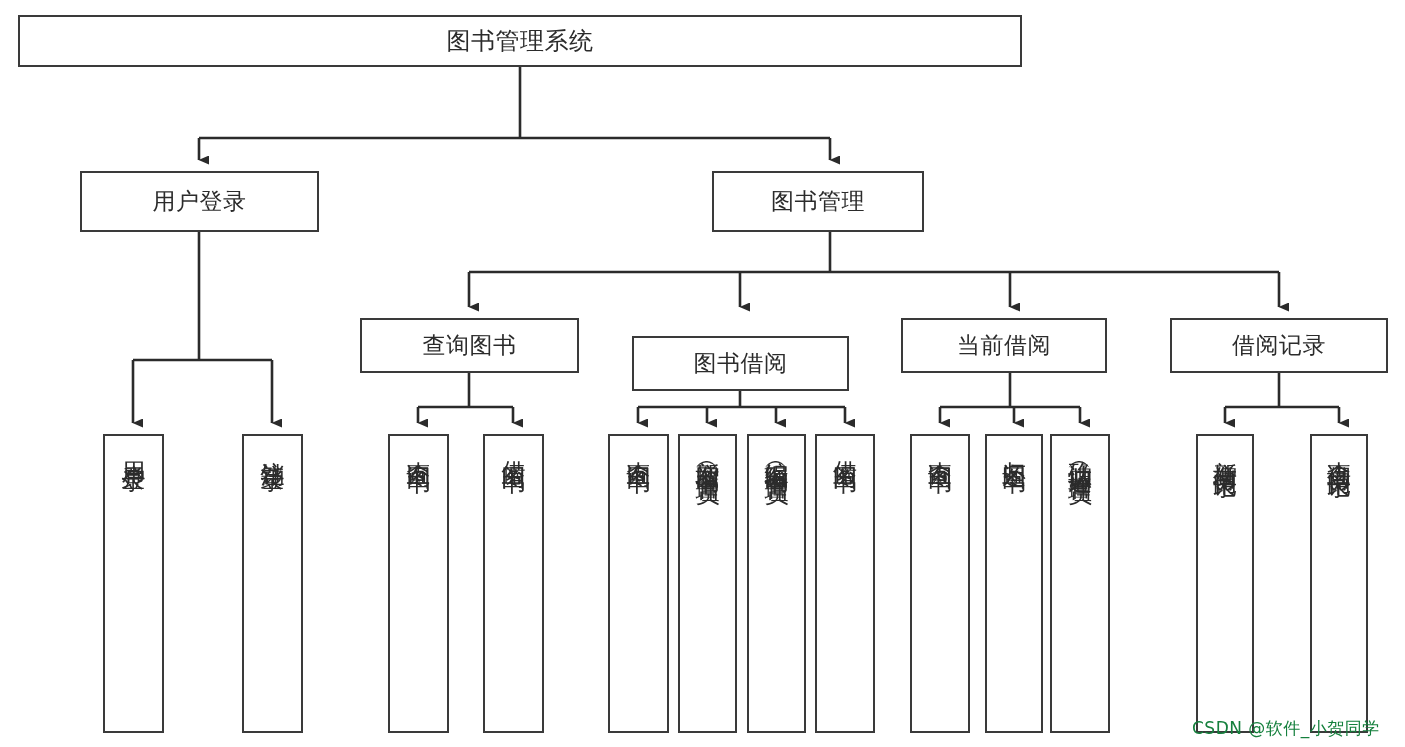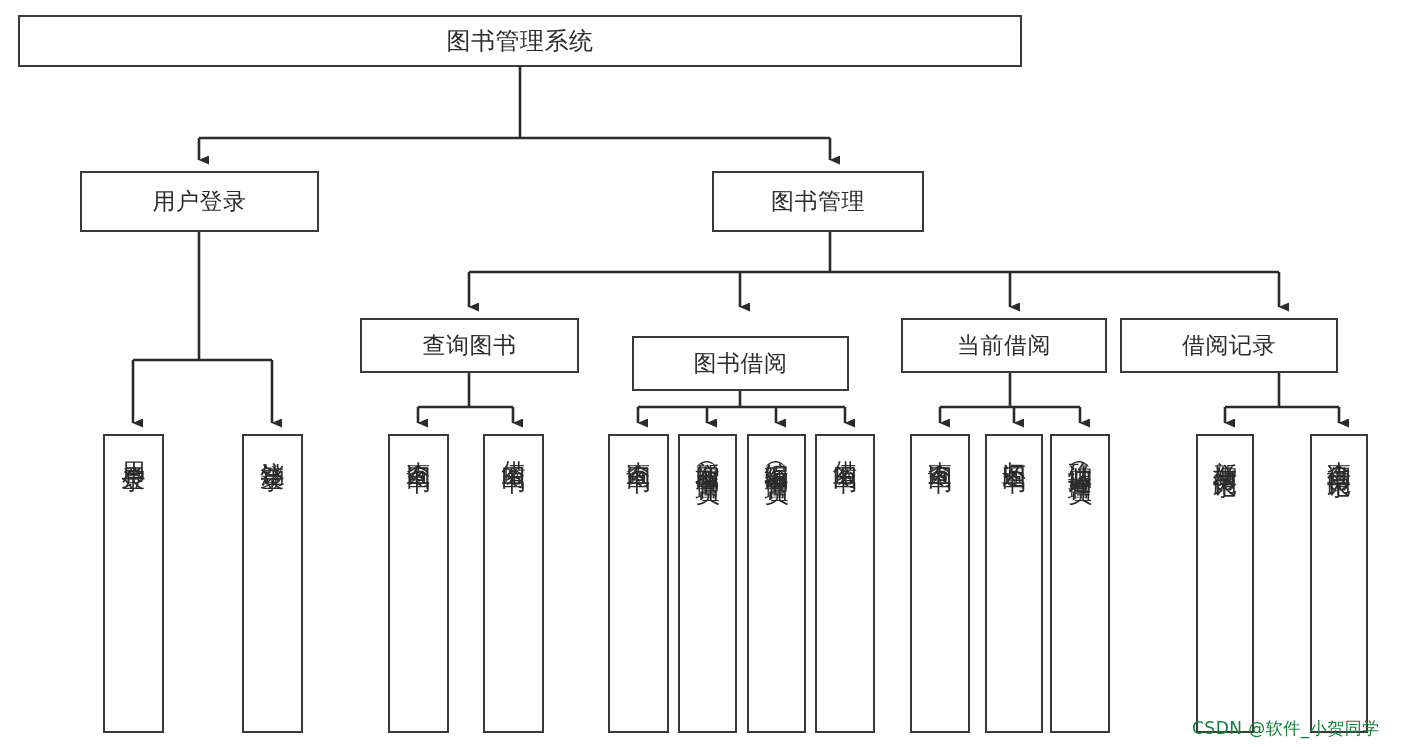--- a/index.html
+++ b/index.html
@@ -133,21 +133,21 @@
 
   <div class="node-box node-h" style="left: 360px; top: 318px; width: 219px; height: 55px;">
     <span class="node-label">查询图书</span>
   </div>
   <div class="node-box node-h" style="left: 632px; top: 336px; width: 217px; height: 55px;">
     <span class="node-label">图书借阅</span>
   </div>
   <div class="node-box node-h" style="left: 901px; top: 318px; width: 206px; height: 55px;">
     <span class="node-label">当前借阅</span>
   </div>
-  <div class="node-box node-h" style="left: 1120px; top: 318px; width: 218px; height: 55px;">
+  <div class="node-box node-h" style="left: 1170px; top: 318px; width: 218px; height: 55px;">
     <span class="node-label">借阅记录</span>
   </div>
 
   <div class="node-box node-v" style="left: 103px; top: 434px; width: 61px; height: 299px;">
     <span class="node-label">用户登录</span>
   </div>
   <div class="node-box node-v" style="left: 242px; top: 434px; width: 61px; height: 299px;">
     <span class="node-label">注销登录</span>
   </div>
   <div class="node-box node-v" style="left: 388px; top: 434px; width: 61px; height: 299px;">

